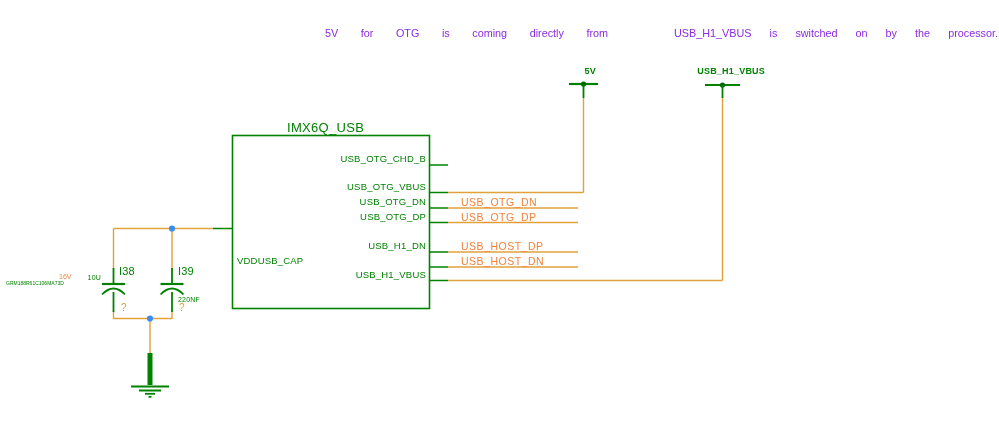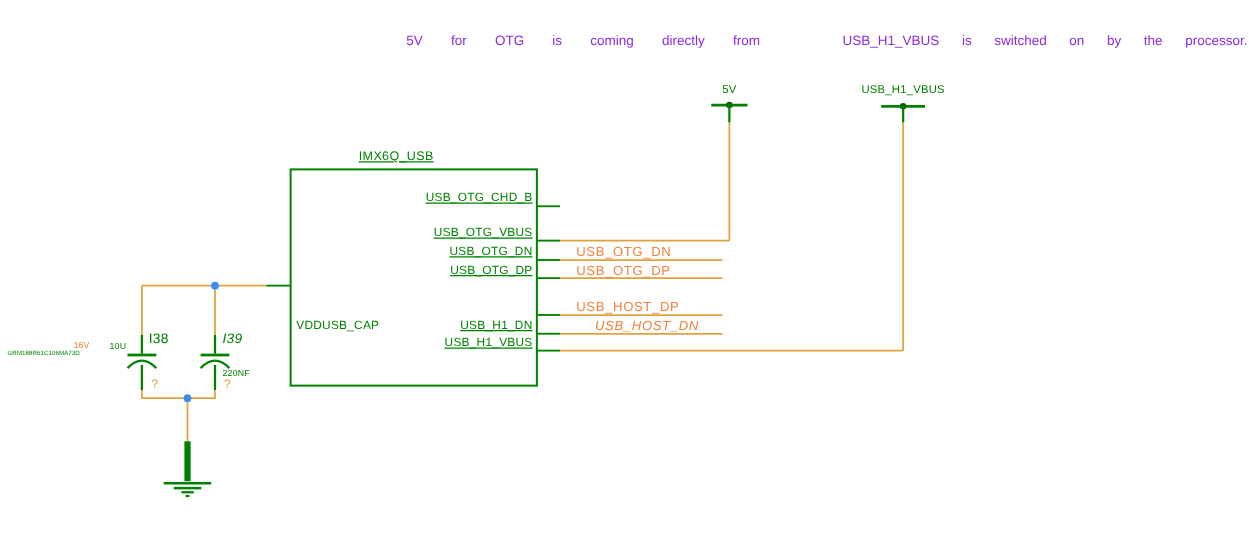--- a/index.html
+++ b/index.html
@@ -8,23 +8,23 @@
     font-family:"Liberation Sans", sans-serif;
   }
   .abs{position:absolute;}
   svg{position:absolute;left:0;top:0;}
   
   .ann{color:#8B2BE2;font-size:10.8px;line-height:13px;}
   .ann-line{display:block;text-align:justify;text-align-last:justify;-moz-text-align-last:justify;white-space:normal;}
   
   .grn{color:#008200;}
   .pin-name{font-size:9.5px;line-height:12px;letter-spacing:0.2px;white-space:nowrap;}
-  .pin-right{width:186px;text-align:right;text-decoration:underline;}
-  .ic-title{font-size:10px;letter-spacing:0.3px;white-space:nowrap;text-decoration:underline;}
-  .pwr-label{font-size:9px;text-align:center;letter-spacing:0.2px;white-space:nowrap;}
+  .pin-right{width:186px;text-align:right;}
+  .ic-title{font-size:13px;letter-spacing:0.3px;white-space:nowrap;}
+  .pwr-label{font-size:9px;text-align:right;letter-spacing:0.2px;white-space:nowrap;font-weight:bold;}
   .net-label{color:#F0823C;font-size:10.5px;letter-spacing:0.5px;white-space:nowrap;}
   .ref-des{font-size:11px;letter-spacing:0.2px;}
   .cap-val{font-size:7px;letter-spacing:0.2px;white-space:nowrap;}
   .volt{color:#F0823C;font-size:7px;white-space:nowrap;}
   .partnum{font-size:5px;white-space:nowrap;letter-spacing:0;}
   .qmark{color:#E1A23C;font-size:10px;}
 </style>
 </head>
 <body>
 
@@ -111,33 +111,33 @@
 
   <div class="abs grn pwr-label" style="left:571px; top:66px; width:25px;">5V</div>
   <div class="abs grn pwr-label" style="left:680px; top:66px; width:85px;">USB_H1_VBUS</div>
 
   <div class="abs grn ic-title" style="left:287px; top:120px;">IMX6Q_USB</div>
 
   <div class="abs grn pin-name pin-right" style="left:240px; top:153px;">USB_OTG_CHD_B</div>
   <div class="abs grn pin-name pin-right" style="left:240px; top:180.5px;">USB_OTG_VBUS</div>
   <div class="abs grn pin-name pin-right" style="left:240px; top:196px;">USB_OTG_DN</div>
   <div class="abs grn pin-name pin-right" style="left:240px; top:210.5px;">USB_OTG_DP</div>
-  <div class="abs grn pin-name pin-right" style="left:240px; top:255px;">USB_H1_DN</div>
+  <div class="abs grn pin-name pin-right" style="left:240px; top:240px;">USB_H1_DN</div>
   <div class="abs grn pin-name pin-right" style="left:240px; top:268.5px;">USB_H1_VBUS</div>
 
   <div class="abs grn pin-name" style="left:237px; top:216.5px;margin-top:38px;">VDDUSB_CAP</div>
 
   <div class="abs net-label" style="left:461px; top:196px;">USB_OTG_DN</div>
   <div class="abs net-label" style="left:461px; top:210.5px;">USB_OTG_DP</div>
   <div class="abs net-label" style="left:461px; top:240px;">USB_HOST_DP</div>
-  <div class="abs net-label" style="left:476px; top:255px;font-style:italic;">USB_HOST_DN</div>
+  <div class="abs net-label" style="left:461px; top:255px;">USB_HOST_DN</div>
 
   <div class="abs grn ref-des" style="left:119px; top:265px;">I38</div>
   <div class="abs grn cap-val" style="left:84px; top:274px; width:17px; text-align:right;">10U</div>
   <div class="abs volt" style="left:59px; top:273px;">16V</div>
   <div class="abs grn partnum" style="left:6px; top:280px;">GRM188R61C106MA73D</div>
   <div class="abs qmark" style="left:121px; top:302px;">?</div>
 
-  <div class="abs grn ref-des" style="left:178px; top:265px;font-style:italic;">I39</div>
+  <div class="abs grn ref-des" style="left:178px; top:265px;">I39</div>
   <div class="abs grn cap-val" style="left:178px; top:296px;">220NF</div>
   <div class="abs qmark" style="left:179px; top:302px;">?</div>
 
 </div>
 
 </body></html>

